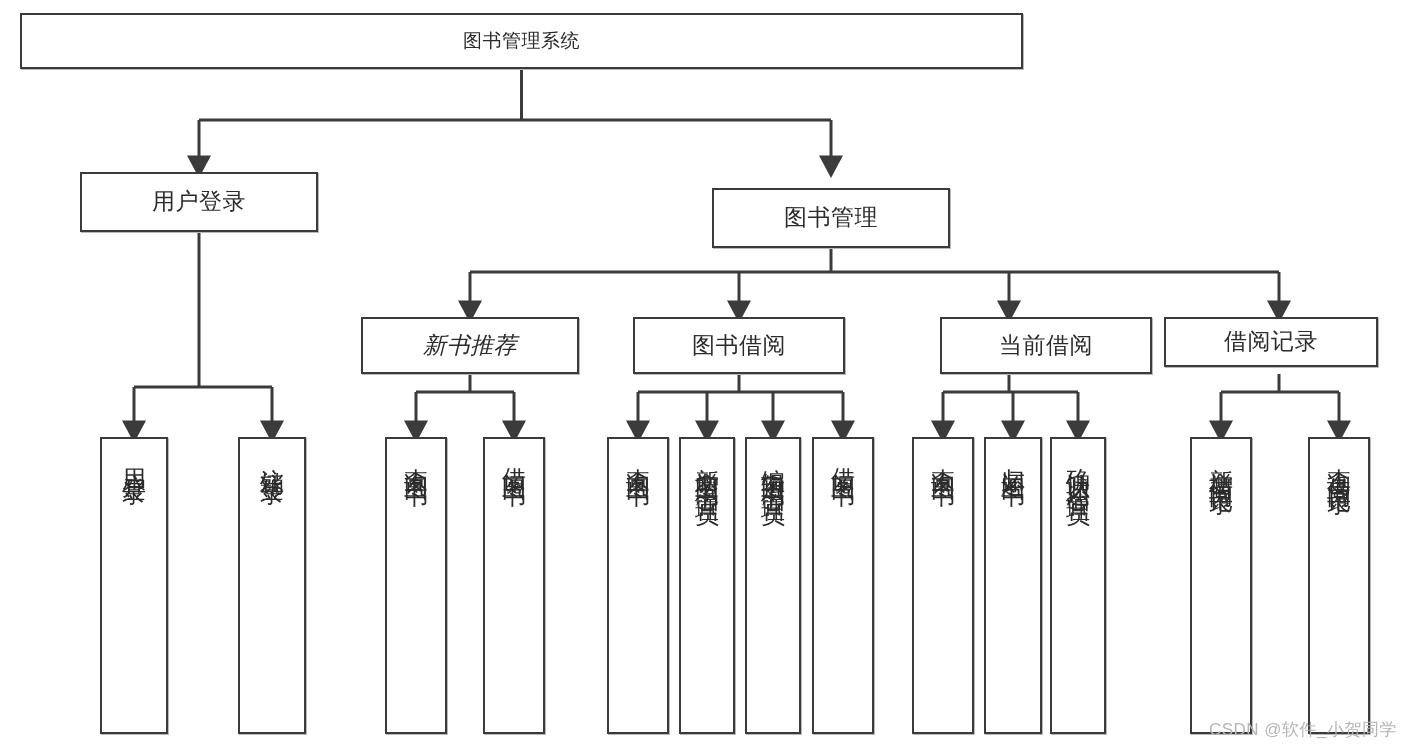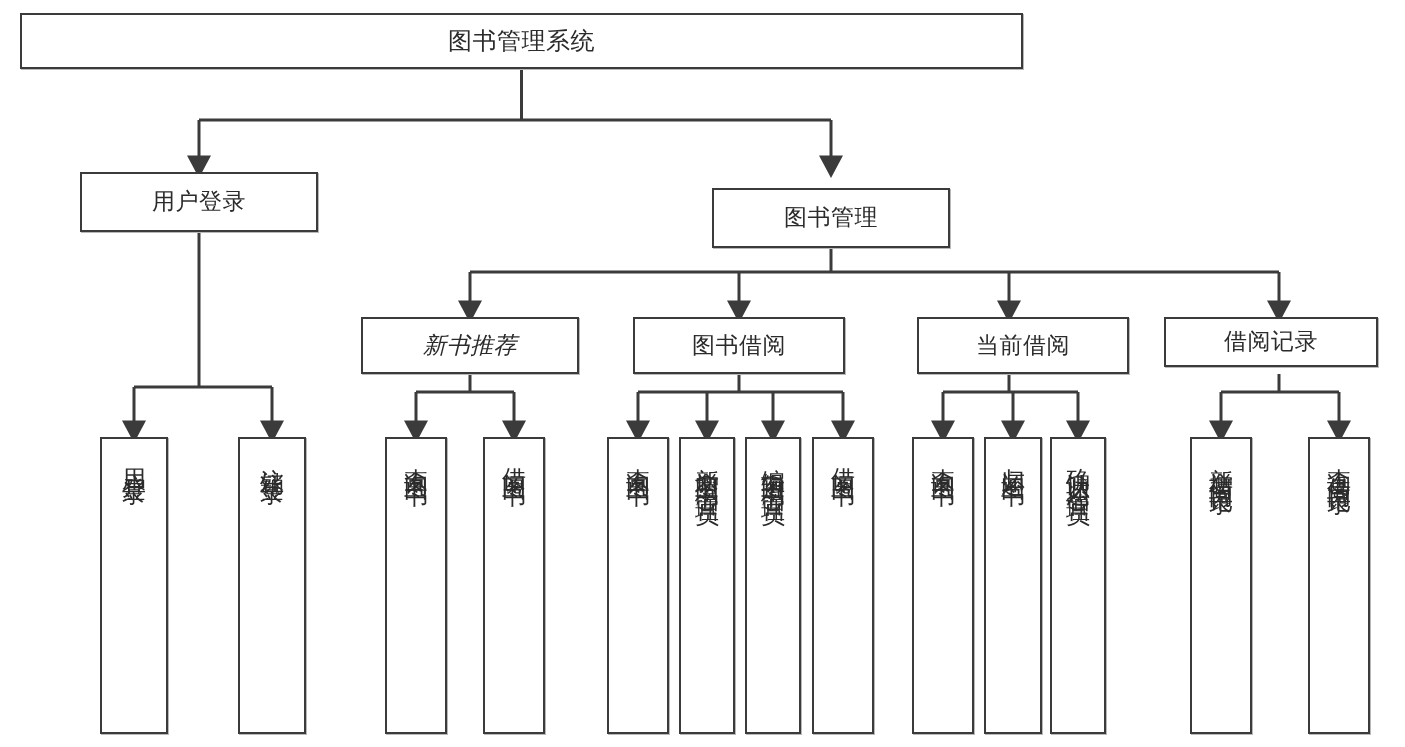--- a/index.html
+++ b/index.html
@@ -42,21 +42,21 @@
     display: block;
     text-align: center;
     line-height: 1.18;
     white-space: nowrap;
   }
   
   .node.horizontal .node-label {
     font-size: 23px;
     letter-spacing: 0.5px;
   }
-  .node.lvl1 .node-label { font-size: 24px; }
+  .node.lvl1 .node-label { font-size: 19px; }
   
   .node.vertical {
     align-items: flex-start;
     justify-content: center;
     padding-top: 10px;
   }
   .node.vertical .node-label {
     writing-mode: vertical-rl;
     text-orientation: upright;
     font-size: 24px;
@@ -132,21 +132,21 @@
       </div>
       <div class="node horizontal lvl2" style="left: 712px; top: 188px; width: 238px; height: 60px;">
         <span class="node-label">图书管理</span>
       </div>
       <div class="node horizontal lvl3" style="left: 361px; top: 317px; width: 218px; height: 57px; font-style: italic;">
         <span class="node-label">新书推荐</span>
       </div>
       <div class="node horizontal lvl3" style="left: 633px; top: 317px; width: 212px; height: 57px;">
         <span class="node-label">图书借阅</span>
       </div>
-      <div class="node horizontal lvl3" style="left: 917px; top: 317px; width: 212px; height: 57px;">
+      <div class="node horizontal lvl3" style="left: 940px; top: 317px; width: 212px; height: 57px;">
         <span class="node-label">当前借阅</span>
       </div>
       <div class="node horizontal lvl3" style="left: 1164px; top: 317px; width: 214px; height: 50px;">
         <span class="node-label">借阅记录</span>
       </div>
       <div class="node vertical lvl4" style="left: 100px; top: 437px; width: 68px; height: 297px;">
         <span class="node-label">用户登录</span>
       </div>
       <div class="node vertical lvl4" style="left: 238px; top: 437px; width: 68px; height: 297px;">
         <span class="node-label">注销登录</span>
@@ -179,13 +179,14 @@
         <span class="node-label">确认归还（管理员）</span>
       </div>
       <div class="node vertical lvl4" style="left: 1190px; top: 437px; width: 62px; height: 297px;">
         <span class="node-label">新增借阅记录</span>
       </div>
       <div class="node vertical lvl4" style="left: 1308px; top: 437px; width: 62px; height: 297px;">
         <span class="node-label">查询借阅记录</span>
       </div>
     </div>
 
+  <div id="watermark">CSDN @软件_小贺同学</div>
 </div>
 
 </body></html>

